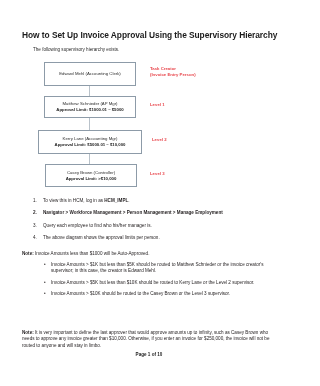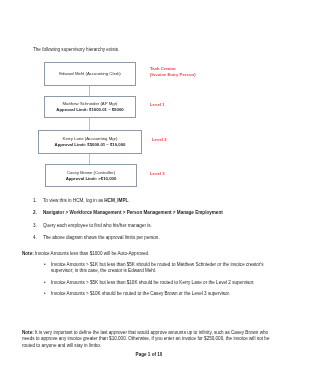--- a/index.html
+++ b/index.html
@@ -181,20 +181,21 @@
     font-size: 4.6px;
     font-weight: bold;
     color: #1f1f1f;
   }
 </style>
 </head>
 <body>
 
 <div class="page">
 
+  <div class="doc-title">How to Set Up Invoice Approval Using the Supervisory Hierarchy</div>
   <div class="intro-line">The following supervisory hierarchy exists.</div>
 
   <div class="diagram">
 
     <div class="connector" id="conn-0"></div>
     <div class="connector" id="conn-1"></div>
     <div class="connector" id="conn-2"></div>
 
     <div class="node" id="node-0">
       <span class="n-name">Edward Mehl (Accounting  Clerk)</span>

